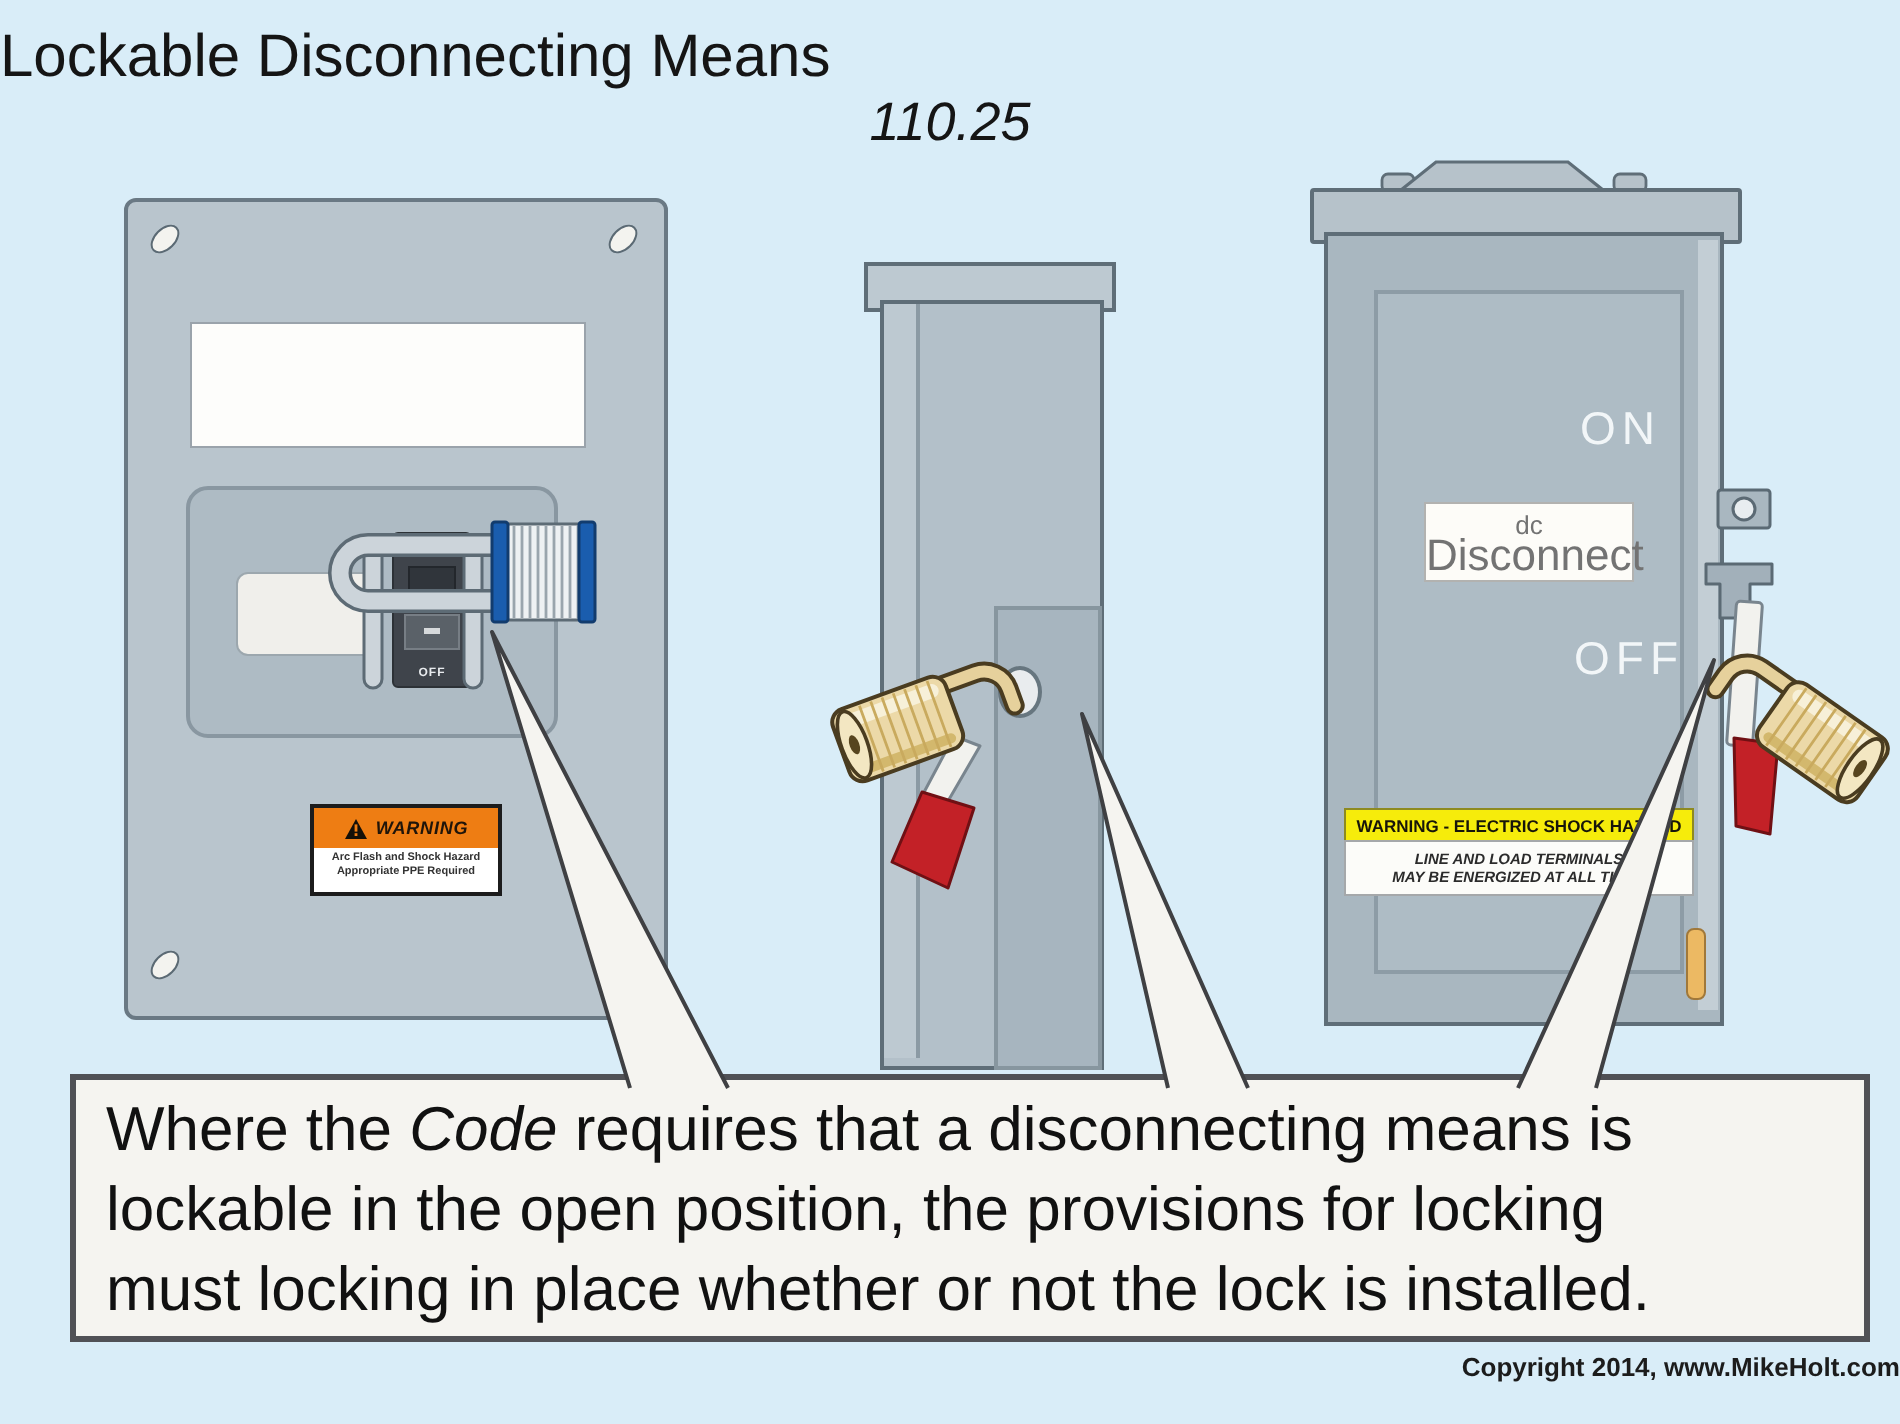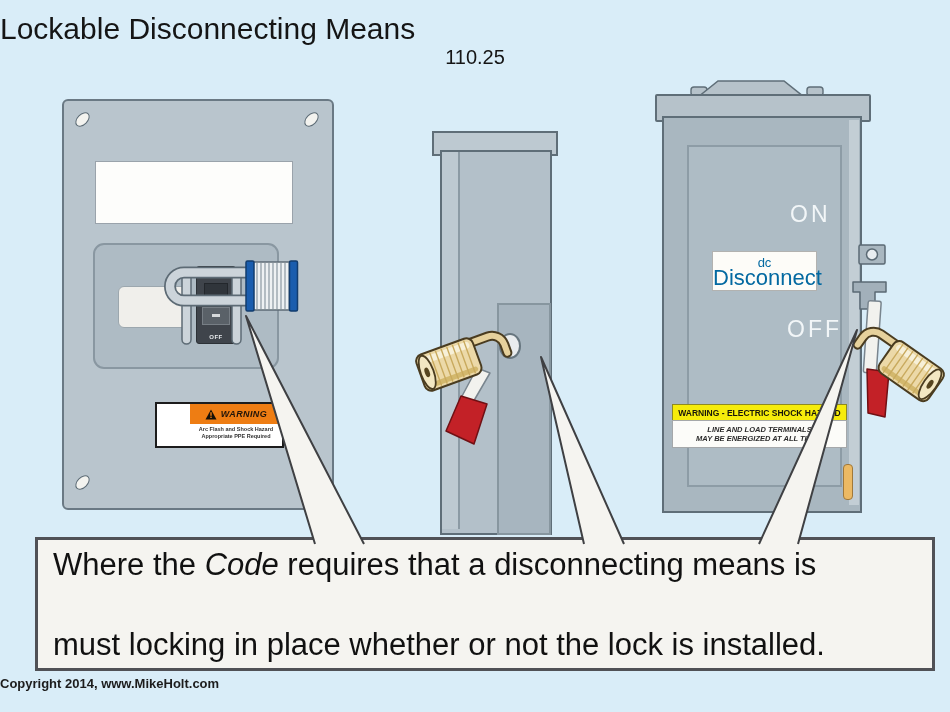--- a/index.html
+++ b/index.html
@@ -6,65 +6,65 @@
   #canvas{
     position:relative;width:950px;height:712px;overflow:hidden;
     background:#d9edf8;
     font-family:"Liberation Sans","DejaVu Sans",sans-serif;
     color:#161616;
   }
   .abs{position:absolute;}
   .layer{position:absolute;inset:0;}
   
   .title{left:0;right:0;top:12px;font-size:30px;color:#151515;}
-  .subtitle{left:0;right:0;top:46px;text-align:center;font-size:20px;color:#151515;}
+  .subtitle{left:0;right:0;top:46px;text-align:center;font-size:27px;font-style:italic;color:#151515;}
   
   .tpanel{left:62px;top:99px;width:268px;height:407px;background:#b9c5cd;border:2px solid #6a7984;border-radius:6px;}
   .screw{width:15px;height:9px;background:#f3f3ef;border:1.5px solid #5b6a74;border-radius:50%;transform:rotate(-45deg);}
   .tlabel{left:95px;top:161px;width:196px;height:61px;background:#fdfdfb;border:1px solid #9aa3ab;
           display:flex;flex-direction:column;justify-content:center;text-align:center;font-size:21px;line-height:26px;}
   .ipanel{left:93px;top:243px;width:182px;height:122px;background:#aebbc4;border:2px solid #8997a1;border-radius:11px;}
   .wcard{left:118px;top:286px;width:70px;height:40px;background:#f0efeb;border:1.5px solid #9ca7ae;border-radius:6px;}
   .breaker{left:196px;top:266px;width:38px;height:76px;background:#3f444b;border-radius:3px;border:1px solid #2c3136;}
   .breaker .bon{position:absolute;top:3px;left:0;right:0;text-align:center;font-size:6px;font-weight:bold;color:#e8ebee;letter-spacing:.5px;}
   .breaker .boff{position:absolute;bottom:3px;left:0;right:0;text-align:center;font-size:6px;font-weight:bold;color:#e8ebee;letter-spacing:.5px;}
   .breaker .recess{position:absolute;left:7px;top:16px;width:22px;height:21px;background:#30353b;border:1px solid #23272c;}
   .breaker .switch{position:absolute;left:5px;top:40px;width:26px;height:16px;background:#5a6168;border:1px solid #777e85;}
   .breaker .slot{position:absolute;left:9px;top:6px;width:8px;height:3px;background:#d6d9db;}
   
-  .aflabel{left:155px;top:402px;width:92px;height:42px;border:2px solid #1c1c1c;background:#fff;padding-left:33px;}
+  .aflabel{left:155px;top:402px;width:92px;height:42px;border:2px solid #1c1c1c;background:#fff;}
   .aftop{height:20px;background:#ee7d13;display:flex;align-items:center;justify-content:center;gap:4px;}
   .aftop .wtxt{font-size:9px;font-weight:bold;font-style:italic;color:#20150a;letter-spacing:.4px;}
   .afbot{height:18px;display:flex;flex-direction:column;justify-content:center;text-align:center;font-size:5.5px;font-weight:bold;color:#333;line-height:7px;}
   
   .mcap{left:432px;top:131px;width:122px;height:21px;background:#bdc9d1;border:2px solid #5f6e78;}
   .mbody{left:440px;top:150px;width:108px;height:381px;background:#b3c0c9;border:2px solid #5f6e78;}
   .mstrip{left:442px;top:152px;width:16px;height:377px;background:#bdc9d1;border-right:2px solid #8b9aa4;}
   .mdoor{left:497px;top:303px;width:50px;height:228px;background:#a7b5bf;border:2px solid #87969f;}
   .mhole{left:499px;top:333px;width:18px;height:22px;background:#e9ecee;border:2px solid #67767f;border-radius:50%;}
   
   .rcap{left:655px;top:94px;width:212px;height:24px;background:#b6c2ca;border:2px solid #5f6e78;border-radius:2px;}
   .rbody{left:662px;top:116px;width:196px;height:393px;background:#a9b7c0;border:2px solid #5f6e78;}
   .redge{position:absolute;right:1px;top:2px;width:10px;height:385px;background:#c3ced5;}
   .rdoor{left:687px;top:145px;width:151px;height:338px;background:#aebcc5;border:2px solid #8d9ca6;}
   .ron{left:790px;top:201px;font-size:23px;color:#f2f6f8;letter-spacing:3px;}
   .roff{left:787px;top:316px;font-size:23px;color:#f2f6f8;letter-spacing:3px;}
   .dclabel{left:712px;top:251px;width:103px;height:38px;background:#fdfcf8;border:1px solid #b2b2b0;
-           display:flex;flex-direction:column;justify-content:center;text-align:center;color:#0369a1;}
+           display:flex;flex-direction:column;justify-content:center;text-align:center;color:#737373;}
   .dclabel .l1{font-size:13px;line-height:13px;}
   .dclabel .l2{font-size:22px;line-height:18px;}
   .ybanner{left:672px;top:404px;width:173px;height:15px;background:#f6ec0b;border:1px solid #8e8a20;
            display:flex;align-items:center;justify-content:center;font-size:8.5px;font-weight:bold;color:#17150a;white-space:nowrap;}
   .wdetail{left:672px;top:420px;width:173px;height:26px;background:#fcfcf9;border:1px solid #a5a8aa;
            display:flex;flex-direction:column;justify-content:center;text-align:center;font-size:7.5px;font-weight:bold;color:#2b2b2b;line-height:9px;font-style:italic;}
   .tanslot{left:843px;top:464px;width:8px;height:34px;background:#ecb963;border:1px solid #a0783a;border-radius:4px;}
   
   .caption{left:35px;top:537px;width:900px;height:134px;background:#f5f4f0;border:3px solid #505156;
            padding:5px 0 0 15px;box-sizing:border-box;font-size:31px;line-height:40px;color:#111;}
-  .copyright{left:0;right:0;top:676px;text-align:left;font-size:13px;font-weight:bold;color:#1c1c1c;}
+  .copyright{left:0;right:0;top:676px;text-align:right;font-size:13px;font-weight:bold;color:#1c1c1c;}
   svg{display:block;}
 </style>
 </head>
 <body>
 
 <div id="canvas">
 
   <svg width="0" height="0" class="abs" aria-hidden="true">
     <defs>
       <g id="padlock-shape">
@@ -196,21 +196,21 @@
     <div class="abs ybanner">WARNING - ELECTRIC SHOCK HAZARD</div>
     <div class="abs wdetail">
       <span>LINE AND LOAD TERMINALS</span>
       <span>MAY BE ENERGIZED AT ALL TIMES</span>
     </div>
     <div class="abs tanslot"></div>
   </div>
 
   <div class="abs caption">
     <span>Where the </span><i>Code</i><span> requires that a disconnecting means is</span><br>
-    <br>
+    <span>lockable in the open position, the provisions for locking</span><br>
     <span>must locking in place whether or not the lock is installed.</span>
   </div>
 
   <svg class="abs" style="left:0;top:0;pointer-events:none;" width="950" height="712" viewBox="0 0 950 712">
     <path d="M 315 544 L 246 316 L 364 544" fill="#f5f4f0" stroke="#3f4043" stroke-width="2" stroke-linejoin="round"></path>
     <path d="M 584 544 L 541 357 L 624 544" fill="#f5f4f0" stroke="#3f4043" stroke-width="2" stroke-linejoin="round"></path>
     <path d="M 759 544 L 857 330 L 798 544" fill="#f5f4f0" stroke="#3f4043" stroke-width="2" stroke-linejoin="round"></path>
   </svg>
 
   <div class="abs copyright">Copyright 2014, www.MikeHolt.com</div>

